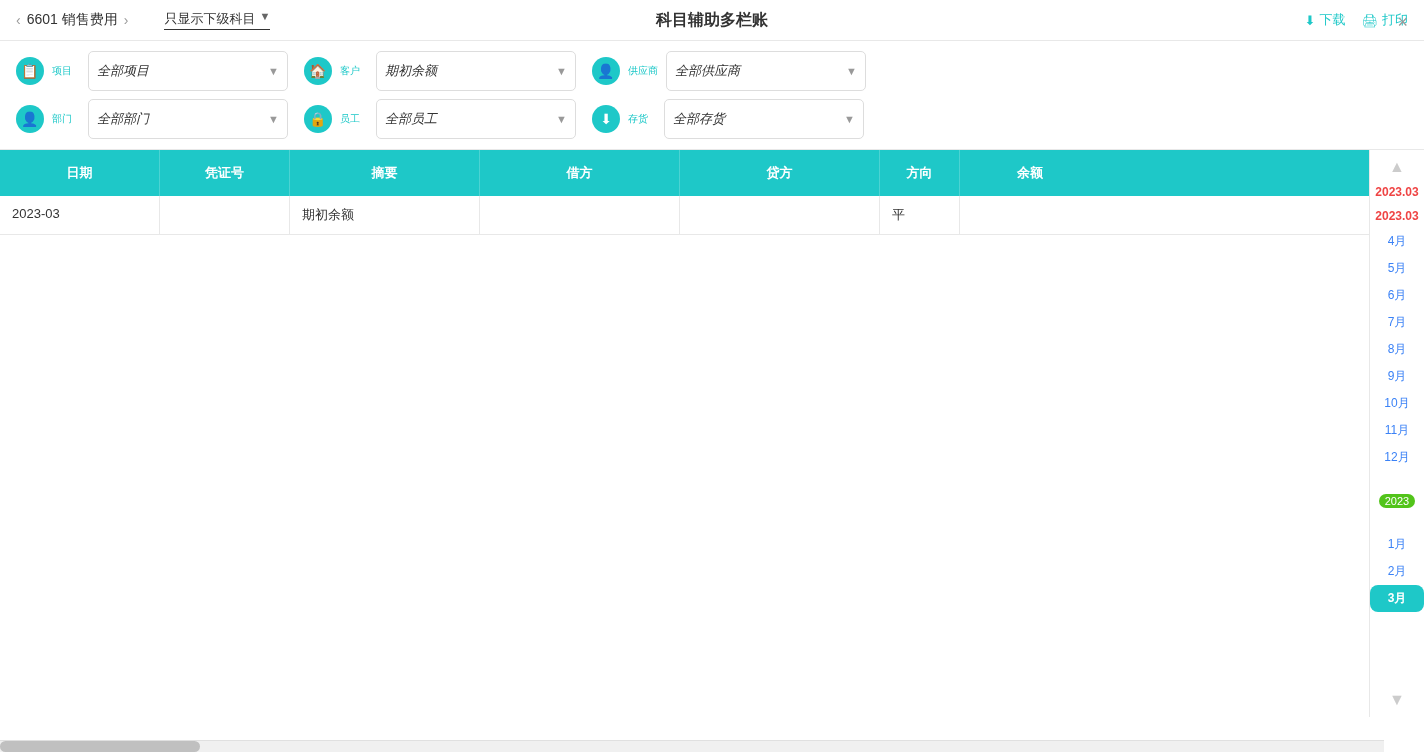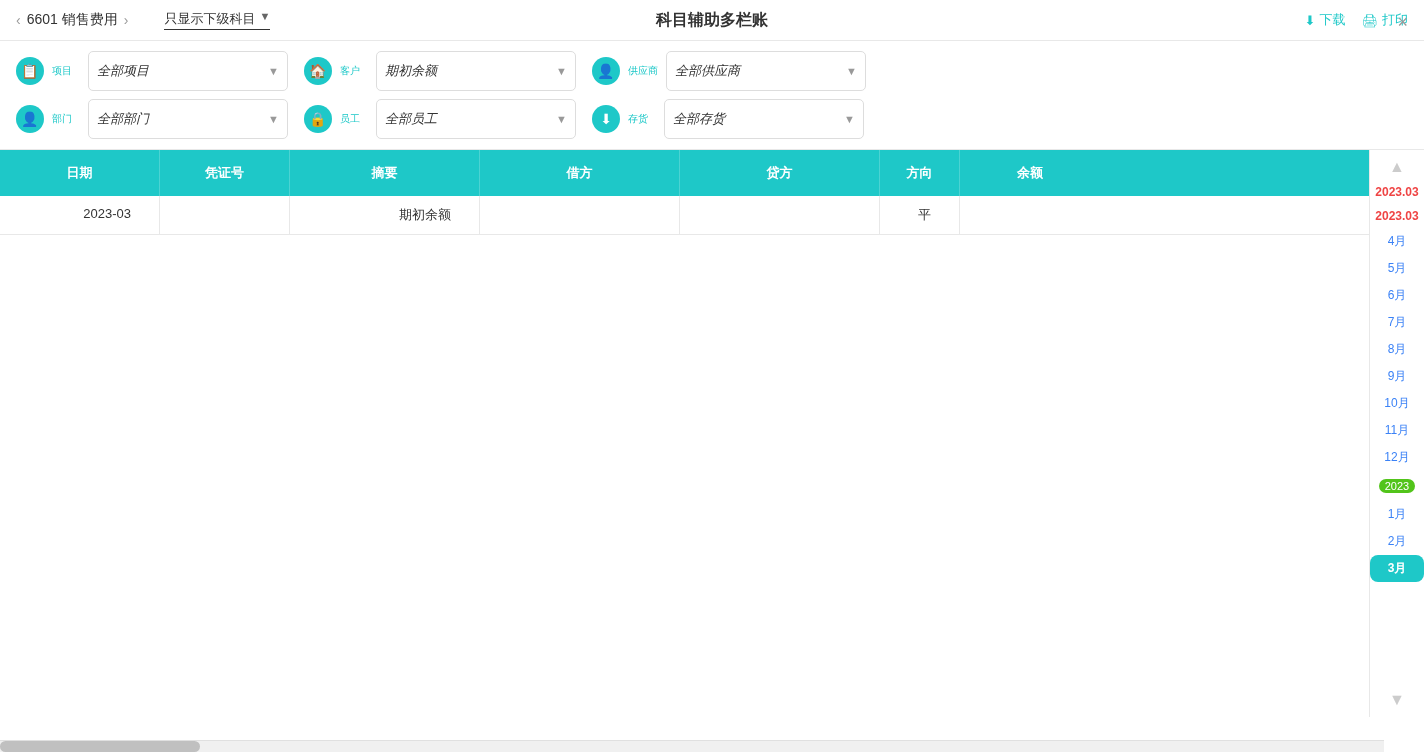--- a/index.html
+++ b/index.html
@@ -199,22 +199,22 @@
       overflow-y: auto;
     }
 
     .table-row {
       display: grid;
       grid-template-columns: 160px 130px 190px 200px 200px 80px 140px;
       border-bottom: 1px solid #e8e8e8;
     }
 
     .table-row .td {
-      padding: 10px 28px;
-      text-align: right;
+      padding: 10px 12px;
+      text-align: left;
       border-right: 1px solid #e8e8e8;
     }
 
     .table-row .td:last-child {
       border-right: none;
     }
 
     
     .h-scrollbar {
       height: 12px;
@@ -278,21 +278,21 @@
       padding: 4px;
       margin-top: auto;
     }
 
     .timeline-year-badge {
       background: #52c41a;
       color: #fff;
       border-radius: 10px;
       padding: 1px 6px;
       font-size: 11px;
-      margin: 5px auto;
+      margin: 20px auto;
     }
 
     .period-highlight {
       color: #ef4444;
       font-weight: bold;
     }
   </style>
 </head>
 <body>
 

